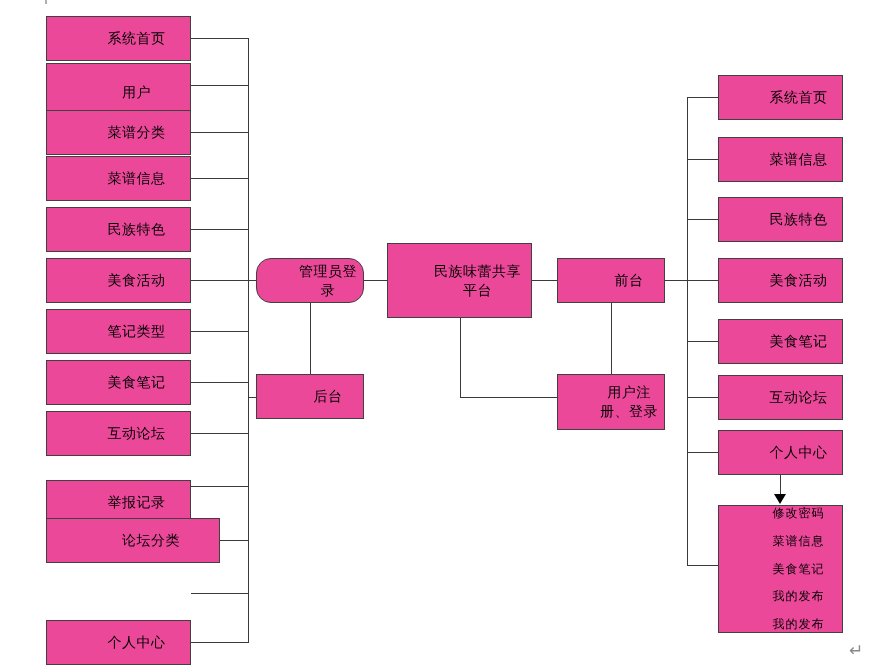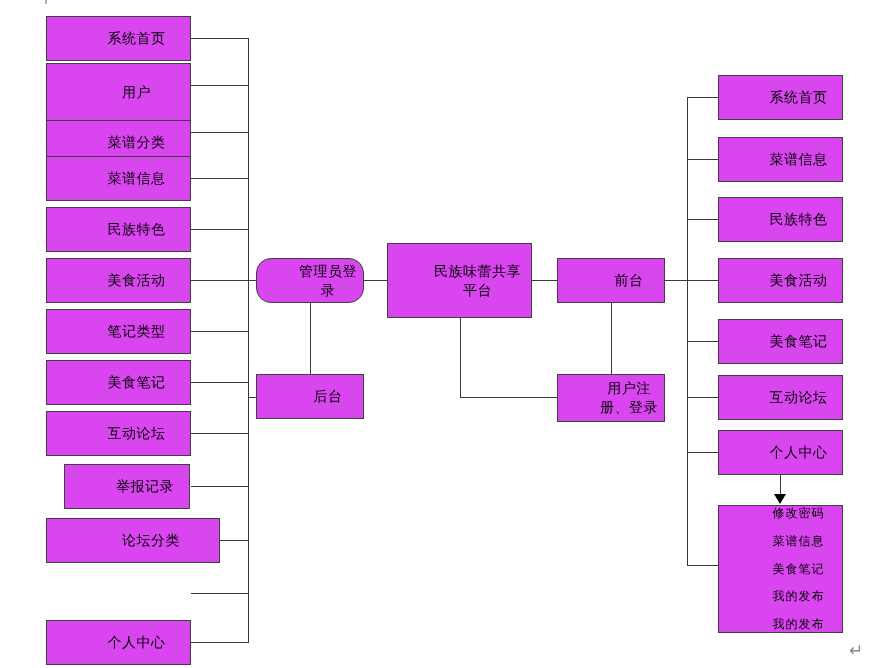--- a/index.html
+++ b/index.html
@@ -15,21 +15,21 @@
     position: relative;
     width: 877px;
     height: 668px;
     background: #ffffff;
     overflow: hidden;
   }
   .node {
     position: absolute;
     box-sizing: border-box;
     border: 1px solid #404040;
-    background: #d946ef;
+    background: #ec4899;
     display: flex;
     align-items: center;
     justify-content: center;
     text-align: center;
     color: #000000;
     font-size: 14px;
     line-height: 1.35;
     letter-spacing: 0.5px;
     z-index: 3;
     padding-left: 36px;
@@ -82,28 +82,28 @@
 </style>
 </head>
 <body>
 
 <div id="diagram-root">
 
   <div class="top-artifact" style="left:45px; top:0px;"></div>
 
   <div class="node" style="left:46px; top:16px; width:145px; height:45px;">系统首页</div>
   <div class="node" style="left:46px; top:63px; width:145px; height:59px;">用户</div>
-  <div class="node" style="left:46px; top:110px; width:145px; height:45px;margin-top:10px;">菜谱分类</div>
+  <div class="node" style="left:46px; top:110px; width:145px; height:45px;">菜谱分类</div>
   <div class="node" style="left:46px; top:156px; width:145px; height:45px;">菜谱信息</div>
   <div class="node" style="left:46px; top:207px; width:145px; height:45px;">民族特色</div>
   <div class="node" style="left:46px; top:258px; width:145px; height:45px;">美食活动</div>
   <div class="node" style="left:46px; top:309px; width:145px; height:45px;">笔记类型</div>
   <div class="node" style="left:46px; top:360px; width:145px; height:45px;">美食笔记</div>
   <div class="node" style="left:46px; top:411px; width:145px; height:45px;">互动论坛</div>
-  <div class="node" style="left:46px; top:464px; width:126px; height:45px;margin-left:18px;">举报记录</div>
+  <div class="node" style="left:46px; top:480px; width:145px; height:45px;">举报记录</div>
   <div class="node" style="left:46px; top:518px; width:174px; height:45px;">论坛分类</div>
   <div class="node" style="left:46px; top:620px; width:145px; height:45px;">个人中心</div>
 
   <div class="edge h" style="left:191px; top:38px;  width:57px;"></div>
   <div class="edge h" style="left:191px; top:85px;  width:57px;"></div>
   <div class="edge h" style="left:191px; top:132px; width:57px;"></div>
   <div class="edge h" style="left:191px; top:178px; width:57px;"></div>
   <div class="edge h" style="left:191px; top:229px; width:57px;"></div>
   <div class="edge h" style="left:191px; top:280px; width:57px;"></div>
   <div class="edge h" style="left:191px; top:331px; width:57px;"></div>
@@ -117,21 +117,21 @@
   <div class="edge v" style="left:248px; top:38px; height:605px;"></div>
 
   <div class="node" style="left:256px; top:258px; width:108px; height:45px;border-radius:15px;">管理员登录</div>
   <div class="node" style="left:256px; top:374px; width:108px; height:45px;">后台</div>
 
   <div class="node" style="left:387px; top:243px; width:145px; height:75px;">
     <span class="wrap2">民族味蕾共享平台</span>
   </div>
 
   <div class="node" style="left:557px; top:258px; width:108px; height:45px;">前台</div>
-  <div class="node" style="left:557px; top:374px; width:108px; height:48px;">
+  <div class="node" style="left:557px; top:374px; width:108px; height:56px;">
     <span class="wrap2">用户注册、登录</span>
   </div>
 
   <div class="edge h" style="left:248px; top:280px; width:9px;"></div>
 
   <div class="edge h" style="left:364px; top:280px; width:24px;"></div>
 
   <div class="edge v" style="left:310px; top:303px; height:72px;"></div>
 
   <div class="edge h" style="left:248px; top:397px; width:9px;"></div>

